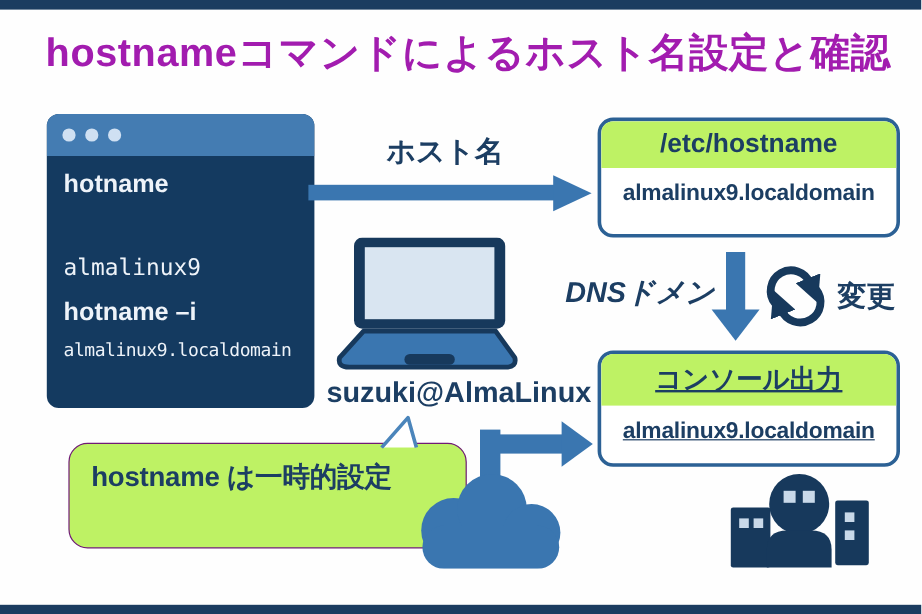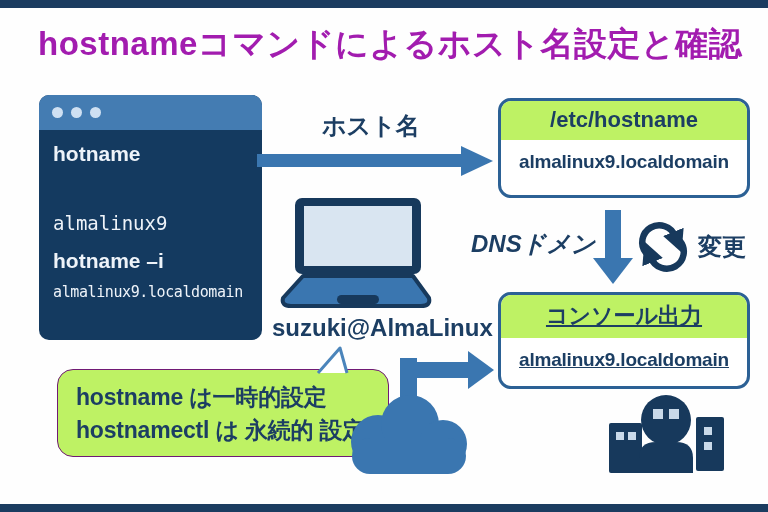--- a/index.html
+++ b/index.html
@@ -129,21 +129,20 @@
       <rect x="29" y="8" width="108" height="60" fill="#d9e5f1"></rect>
       <path d="M28 78 L138 78 L154 100 Q156 108 146 108 L16 108 Q6 108 8 100 Z" fill="#3a76b0" stroke="#17395c" stroke-width="4" stroke-linejoin="round"></path>
       <rect x="62" y="97" width="42" height="9" rx="4.5" fill="#17395c"></rect>
     </svg>
   </div>
   <div class="abs lbl laptop-label">suzuki@AlmaLinux</div>
 
   <div class="abs bubble">
     <div class="bubble-text">
       <div>hostname は一時的設定</div>
-      <div>hostnamectl は 永続的 設定</div>
     </div>
   </div>
   <div class="abs tail">
     <svg width="46" height="29" viewBox="0 0 46 29">
       <path d="M6 28 L28 3 L35 28" fill="#ffffff" stroke="#4b85bb" stroke-width="3" stroke-linejoin="round"></path>
     </svg>
   </div>
 
   <div class="abs stem"></div>
   <div class="abs out-shaft"></div>

